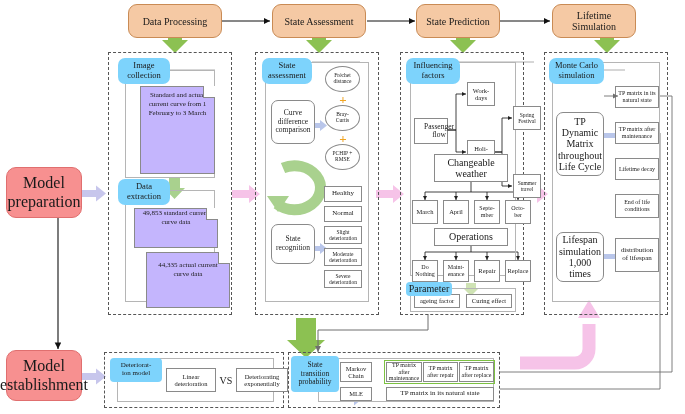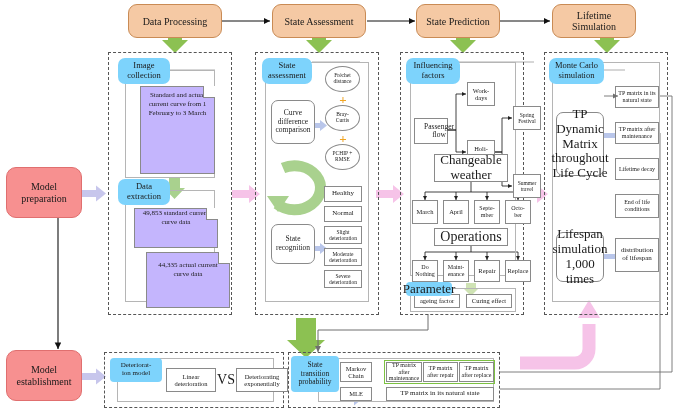--- a/index.html
+++ b/index.html
@@ -14,21 +14,21 @@
   .plain{border:none;background:transparent;}
 
   
   .pill{background:#f5c9a4;border:1px solid #c98b55;border-radius:9px;
         display:flex;align-items:center;justify-content:center;text-align:center;
         font-size:10px;line-height:1.1;}
 
   
   .red{background:#f79090;border:1px solid #e06f6f;border-radius:10px;
        display:flex;align-items:center;justify-content:center;text-align:center;
-       font-size:10px;line-height:1.15;}
+       font-size:16px;line-height:1.15;}
 
   
   .bluetag{background:#7dd3fc;border-radius:7px 7px 7px 7px;
         display:flex;align-items:center;justify-content:center;text-align:center;
         font-size:8.5px;line-height:1.12;z-index:6;}
 
   
   .dash{border:1.3px dashed #555;background:transparent;}
   
   .solid{border:1px solid #b5b5b5;background:transparent;}
@@ -54,22 +54,22 @@
        transform:rotate(0deg);}
 
   .plus{color:#f0a422;font-weight:bold;font-size:13px;text-align:center;
         line-height:1;}
 
   svg.over{position:absolute;left:0;top:0;width:685px;height:414px;
            pointer-events:none;}
   svg.under{position:absolute;left:0;top:0;width:685px;height:414px;}
 
   .fs55{font-size:5.5px}.fs6{font-size:6px}.fs65{font-size:6.5px}
-  .fs7{font-size:7px}.fs75{font-size:7.5px}.fs8{font-size:13px}
-  .fs85{font-size:14px}
+  .fs7{font-size:7px}.fs75{font-size:7.5px}.fs8{font-size:10px}
+  .fs85{font-size:10px}
 </style>
 </head>
 <body>
 
 <div id="stage">
 
   <svg class="under" viewBox="0 0 685 414">
     <defs>
       <marker id="ah" markerWidth="7" markerHeight="7" refX="6" refY="3" orient="auto">
         <path d="M0,0 L6,3 L0,6 z" fill="#111"></path>

